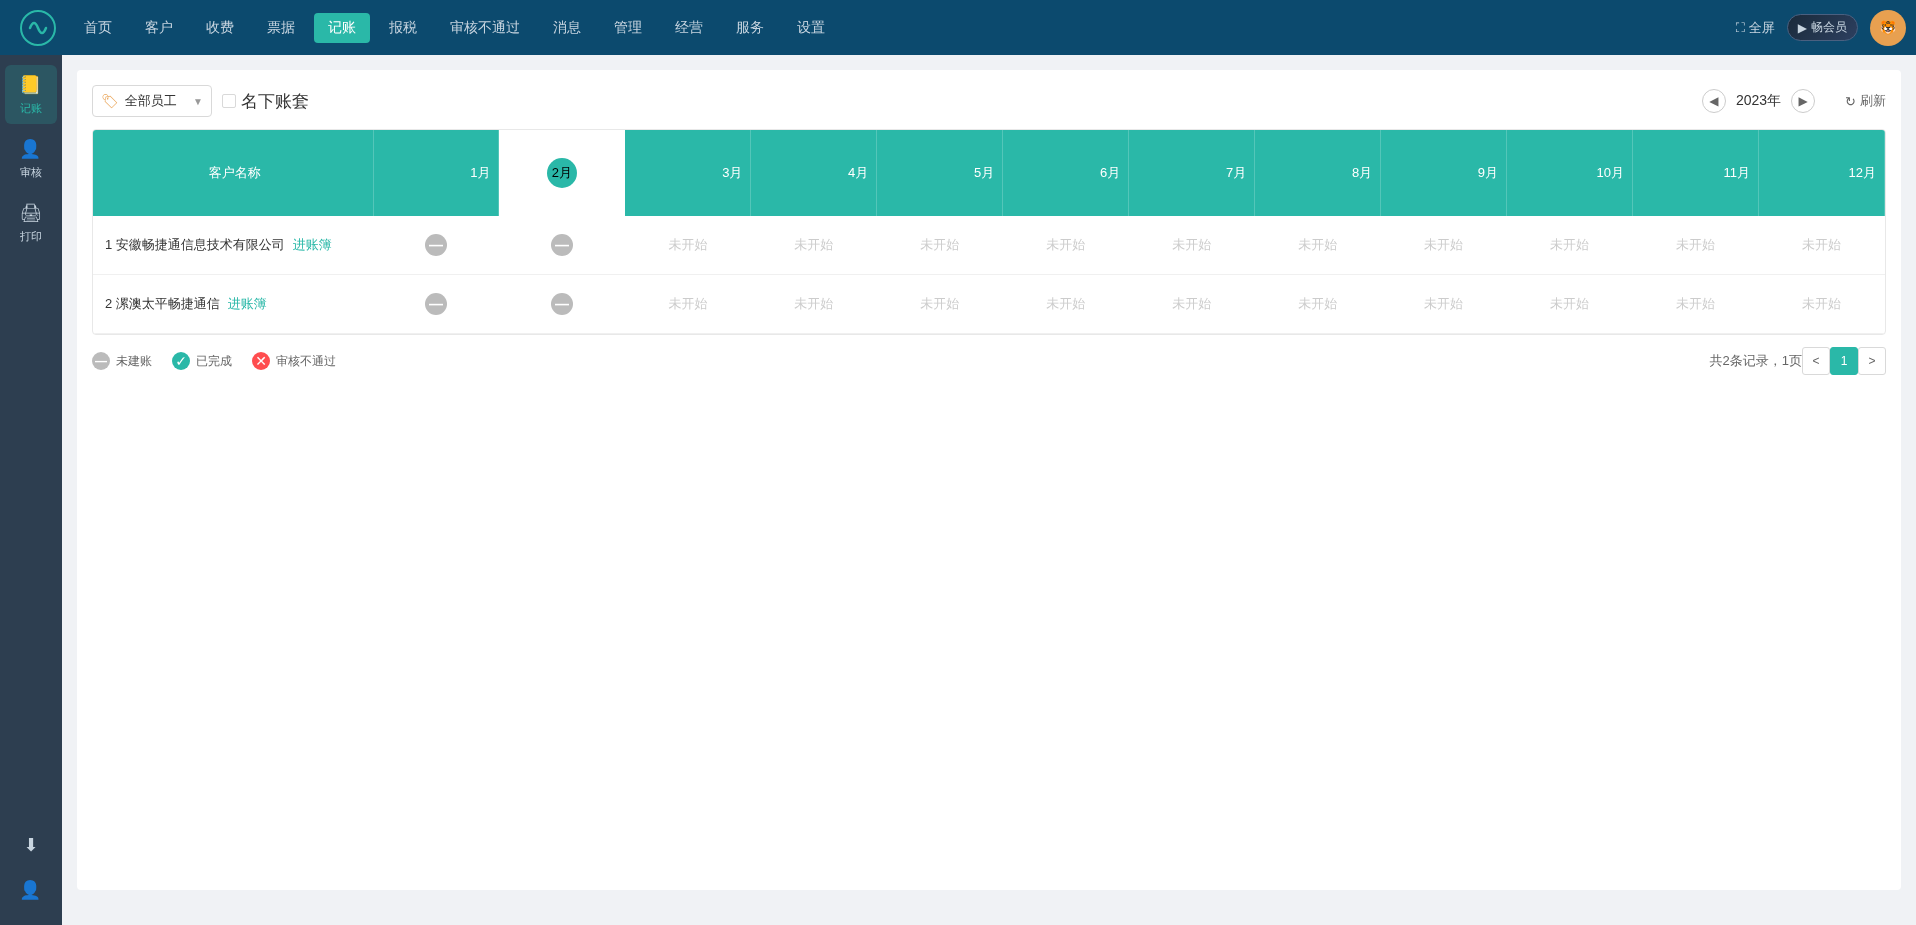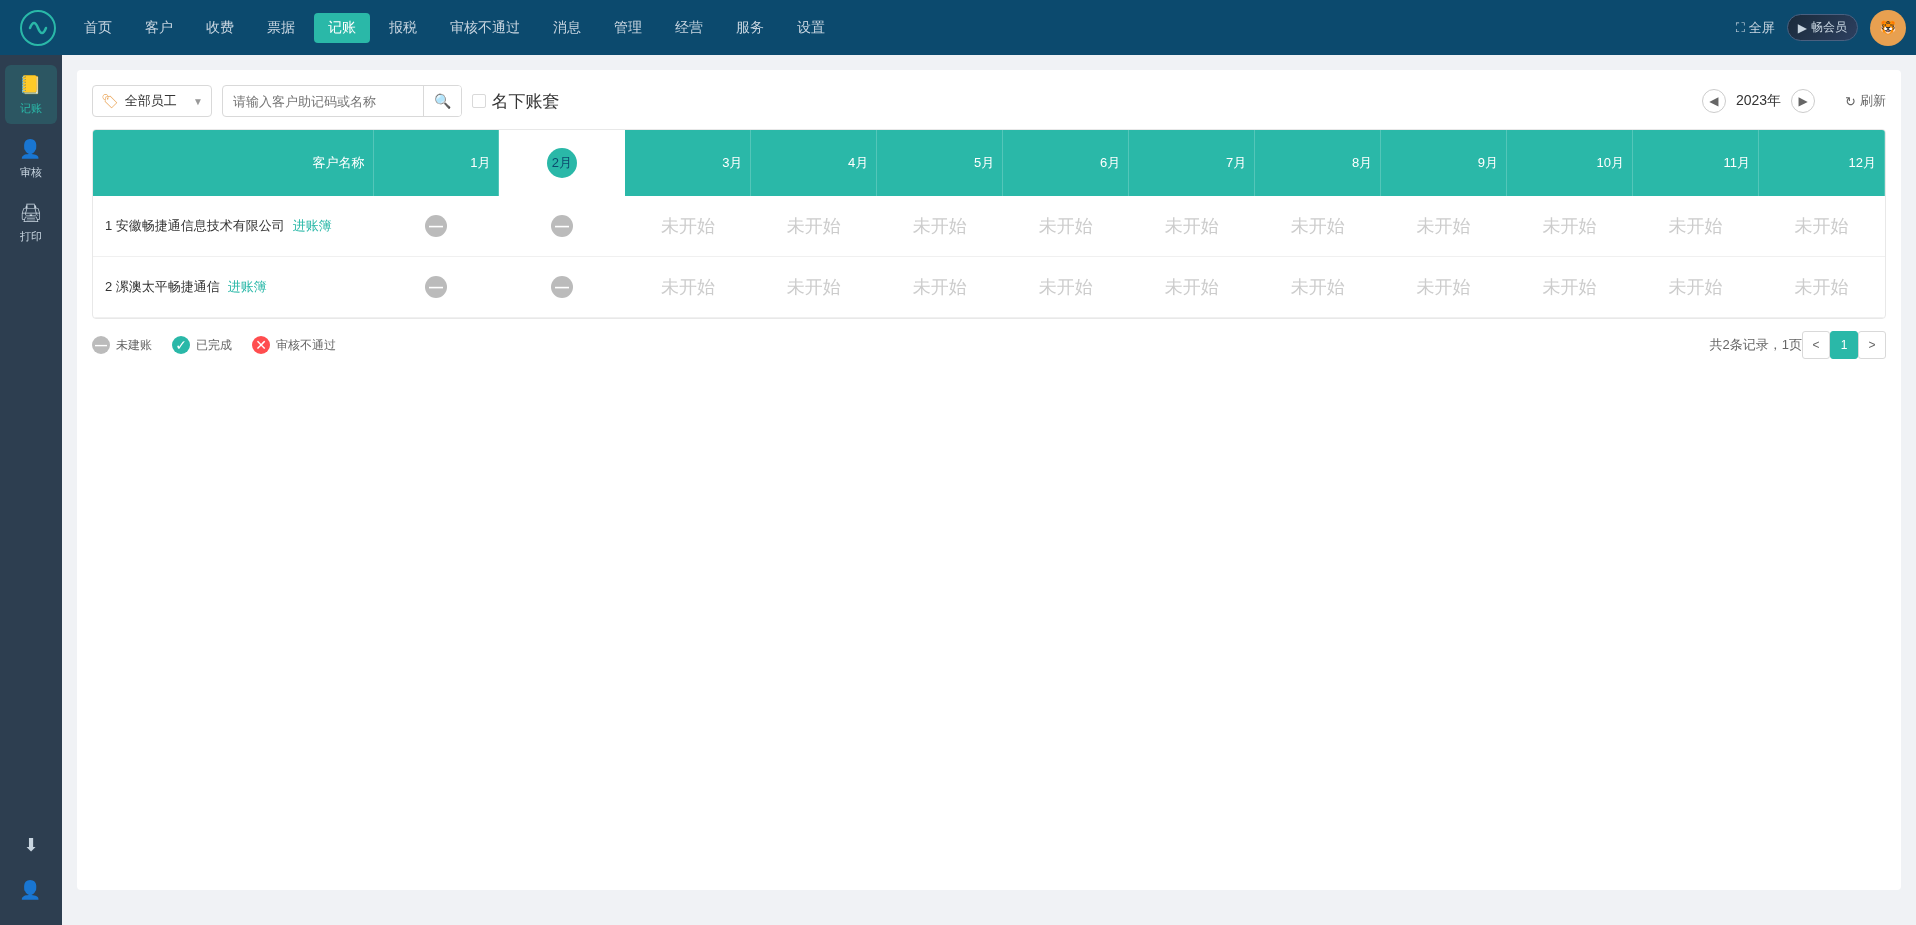--- a/index.html
+++ b/index.html
@@ -260,33 +260,33 @@
     .data-table th {
       background: #2ab8a8;
       color: #fff;
       padding: 10px 8px;
       text-align: right;
       font-weight: normal;
       font-size: 13px;
       border-right: 1px solid rgba(255,255,255,0.2);
     }
     .data-table th:first-child {
-      text-align: right;
+      text-align: center;
       padding-left: 12px;
     }
     .month-circle {
       width: 30px;
       height: 30px;
       border-radius: 50%;
       background: #2ab8a8;
-      color: #0c4a6e;
-      display: flex;
-      align-items: center;
-      justify-content: center;
-      margin: 8px auto;
+      color: #000000;
+      display: flex;
+      align-items: center;
+      justify-content: center;
+      margin: 18px auto;
       font-size: 13px;
     }
     .data-table td {
       padding: 18px 8px;
       text-align: center;
       font-size: 13px;
       color: #666;
       border-bottom: 1px solid #f0f0f0;
     }
     .data-table td:first-child {
@@ -311,21 +311,21 @@
       display: flex;
       align-items: center;
       justify-content: center;
       margin: 0 auto;
       color: #fff;
       font-size: 14px;
       font-weight: bold;
     }
     .not-started {
       color: #ccc;
-      font-size: 18px;
+      font-size: 13px;
     }
 
     
     .table-wrap {
       border: 1px solid #e8e8e8;
       border-radius: 4px;
       overflow: hidden;
       position: relative;
     }
     .table-scroll {
@@ -447,26 +447,20 @@
 </div>
 
 <div class="main-content">
   <div class="content-panel">
 
     <div class="toolbar">
       <div class="employee-select">
         <span class="employee-select-icon">🏷</span>
         <span class="employee-select-text">全部员工</span>
         <span class="employee-select-arrow">▼</span>
-      </div>
-      <div class="search-input-wrap">
-        <input class="search-input" type="text" placeholder="请输入客户助记码或名称" style="">
-        <button class="search-btn">
-          <span>🔍</span>
-        </button>
       </div>
       <div class="checkbox-wrap">
         <div class="checkbox"></div>
         <span class="checkbox-label">名下账套</span>
       </div>
       <div class="year-nav">
         <div class="year-nav-btn">
           <span>◀</span>
         </div>
         <span class="year-text">2023年</span>

